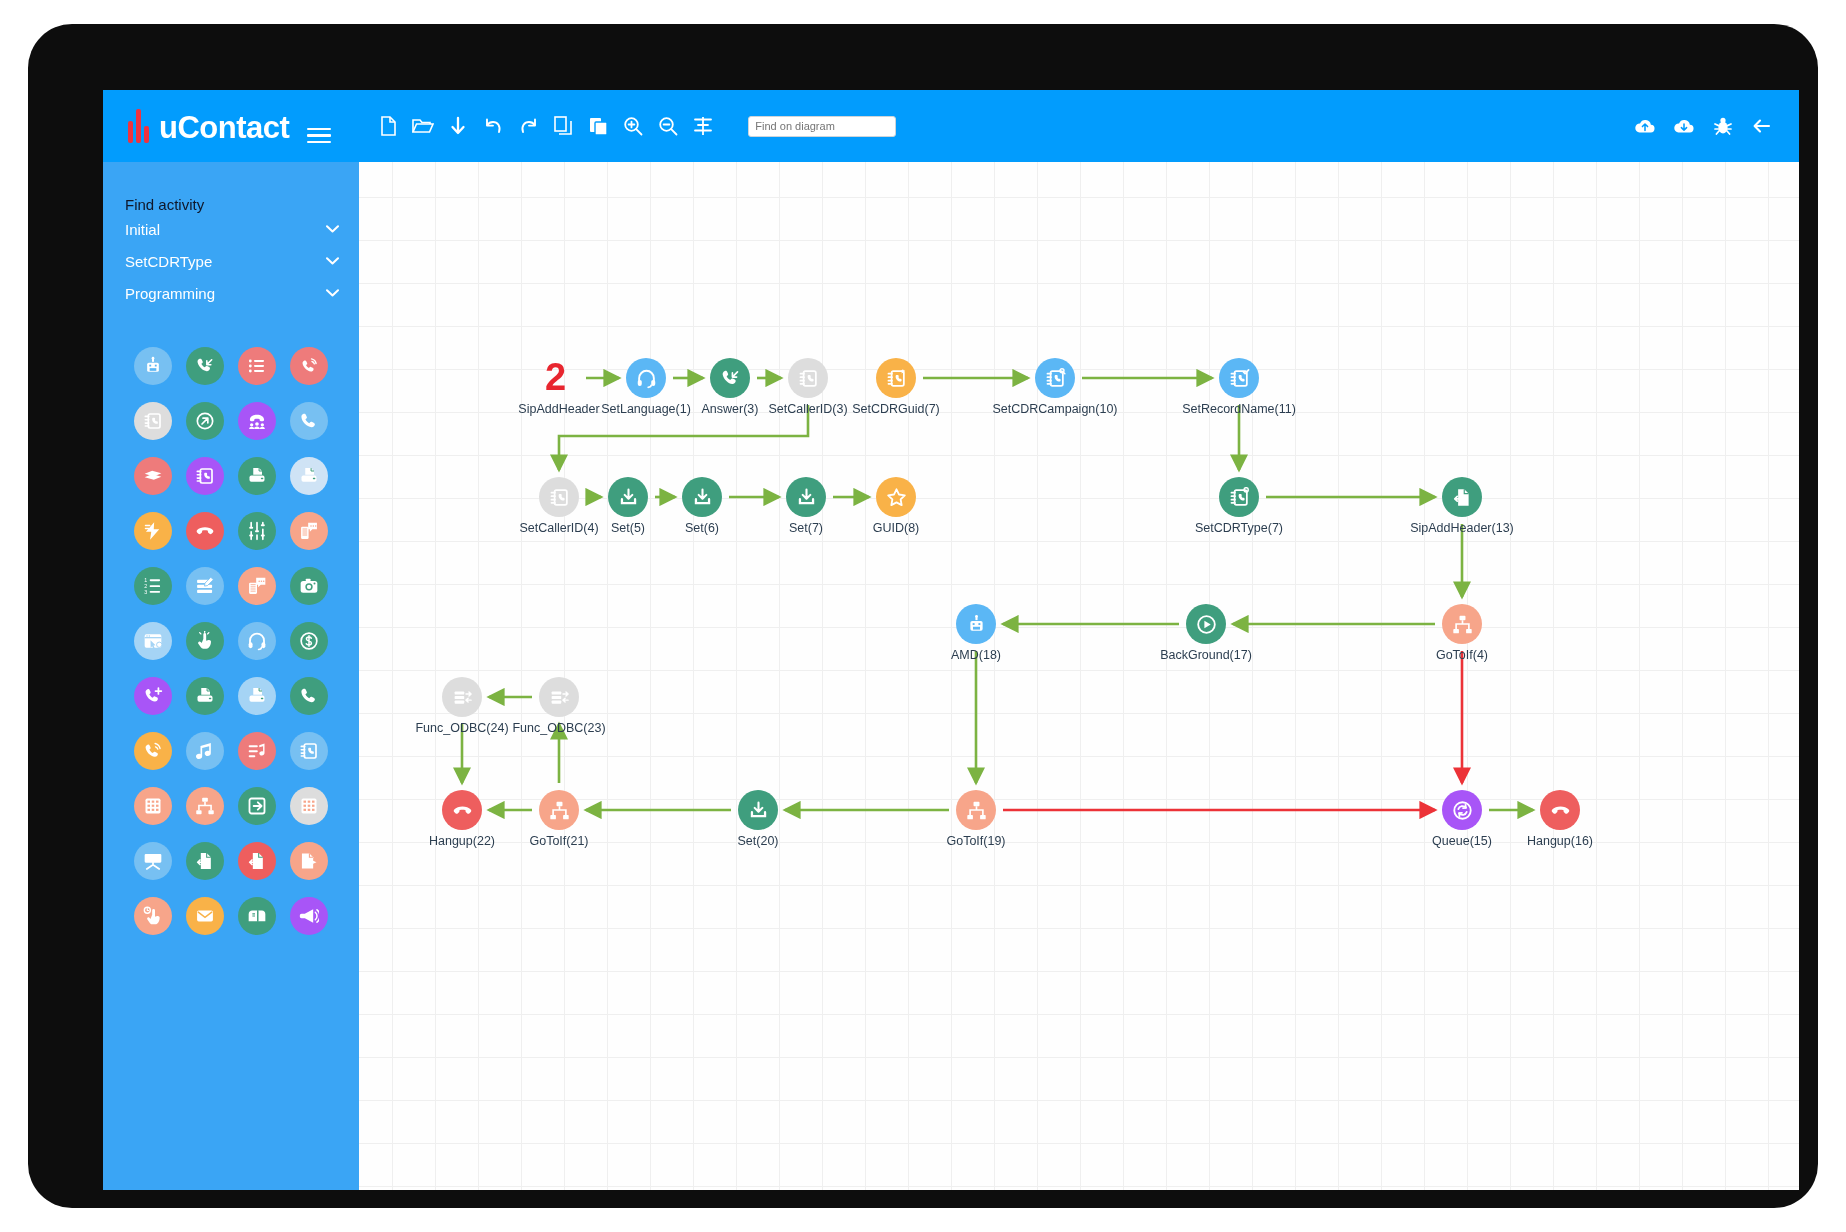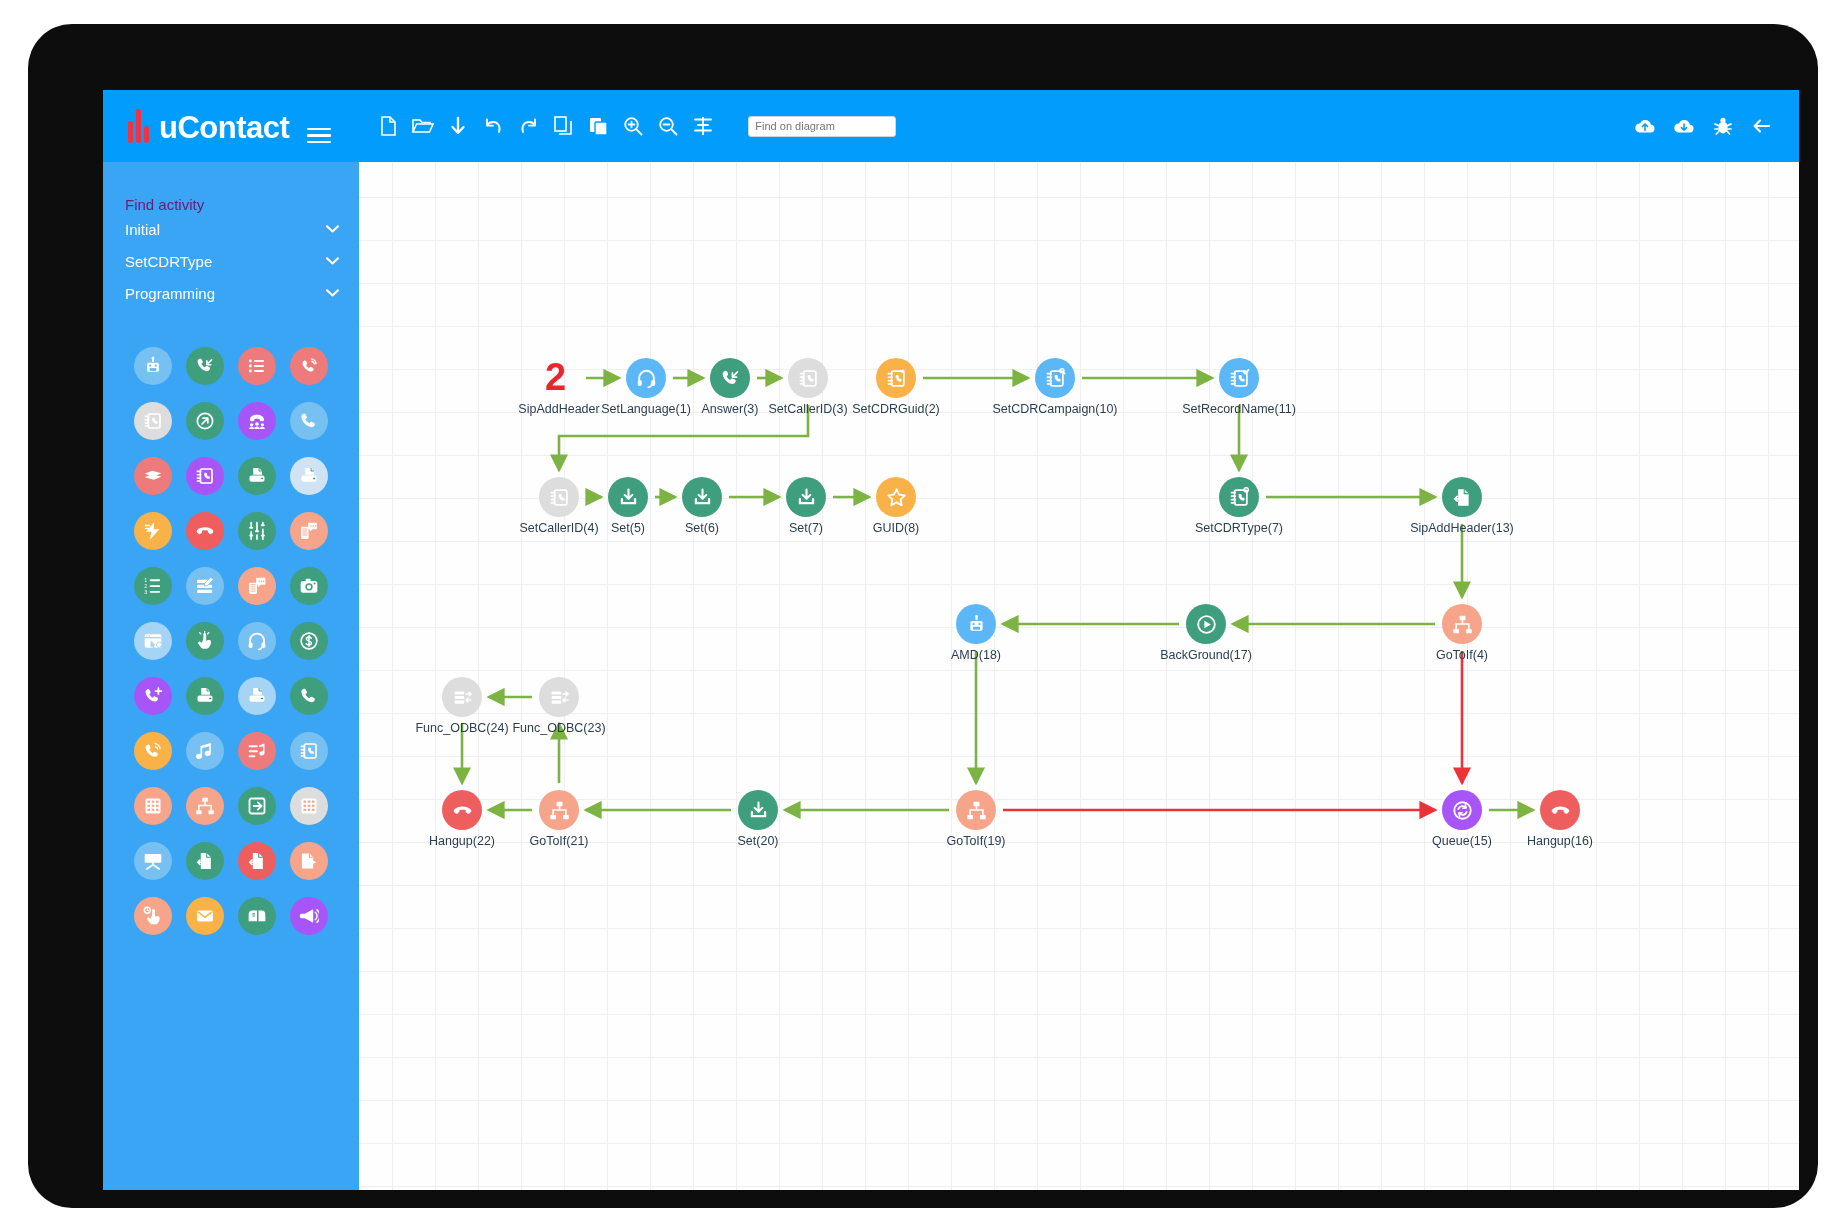--- a/index.html
+++ b/index.html
@@ -88,21 +88,21 @@
 
   
   .sidebar {
     position: absolute;
     left: 0; top: 72px;
     width: 256px; height: 1028px;
     background: #3aa5f5;
     overflow: hidden;
   }
   .side-title {
-    color: #701a75; font-size: 15px;
+    color: #0f172a; font-size: 15px;
     margin: 34px 0 0 22px;
   }
   .side-group {
     margin: 0 20px 0 22px;
     height: 32px;
     display: flex; align-items: center; justify-content: space-between;
     color: #fff; font-size: 15px; cursor: pointer;
   }
   .side-group:first-of-type { margin-top: 20px; }
   .chev {
@@ -806,21 +806,21 @@
             </div>
             <div class="node" style="left: 537px; top: 216px;">
               <div class="circle" style="background: rgb(249, 178, 72);">
                 <svg width="21" height="21" viewBox="0 0 24 24">
                   <rect x="6.4" y="3.6" width="14" height="16.8" rx="2" fill="none" stroke="#fff" stroke-width="2"></rect>
                   <path d="M2.8 6.5h4M2.8 10.5h4M2.8 14.5h4M2.8 18h4" stroke="#fff" stroke-width="2" stroke-linecap="round"></path>
                   <path d="M16.6 15.4c-3 0-5.6-2.6-5.6-5.8 0-1.1.6-1.6 1.4-1.6h1c.7 0 1.1.4 1.1 1.1V10c-.3 1 .3 2 1.2 2.4h1c.7 0 1.1.4 1.1 1.1v.8c0 .7-.5 1.1-1.2 1.1z" fill="#fff"></path>
                   <path d="M19.3 1l.8 1.7 1.9.3-1.4 1.3.3 1.9-1.6-.9-1.6.9.3-1.9-1.4-1.3 1.9-.3z" fill="#fff"></path>
                 </svg>
               </div>
-              <div class="lbl">SetCDRGuid(2)</div>
+              <div class="lbl">SetCDRGuid(7)</div>
             </div>
             <div class="node" style="left: 696px; top: 216px;">
               <div class="circle" style="background: rgb(91, 183, 245);">
                 <svg width="21" height="21" viewBox="0 0 24 24">
                   <rect x="6.4" y="3.6" width="14" height="16.8" rx="2" fill="none" stroke="#fff" stroke-width="2"></rect>
                   <path d="M2.8 6.5h4M2.8 10.5h4M2.8 14.5h4M2.8 18h4" stroke="#fff" stroke-width="2" stroke-linecap="round"></path>
                   <path d="M16.6 15.4c-3 0-5.6-2.6-5.6-5.8 0-1.1.6-1.6 1.4-1.6h1c.7 0 1.1.4 1.1 1.1V10c-.3 1 .3 2 1.2 2.4h1c.7 0 1.1.4 1.1 1.1v.8c0 .7-.5 1.1-1.2 1.1z" fill="#fff"></path>
                   <circle cx="19.4" cy="3.2" r="2.3" fill="none" stroke="#fff" stroke-width="1.7"></circle>
                   <path d="M21.1 5l1.6 1.6" stroke="#fff" stroke-width="1.7" stroke-linecap="round"></path>
                 </svg>

